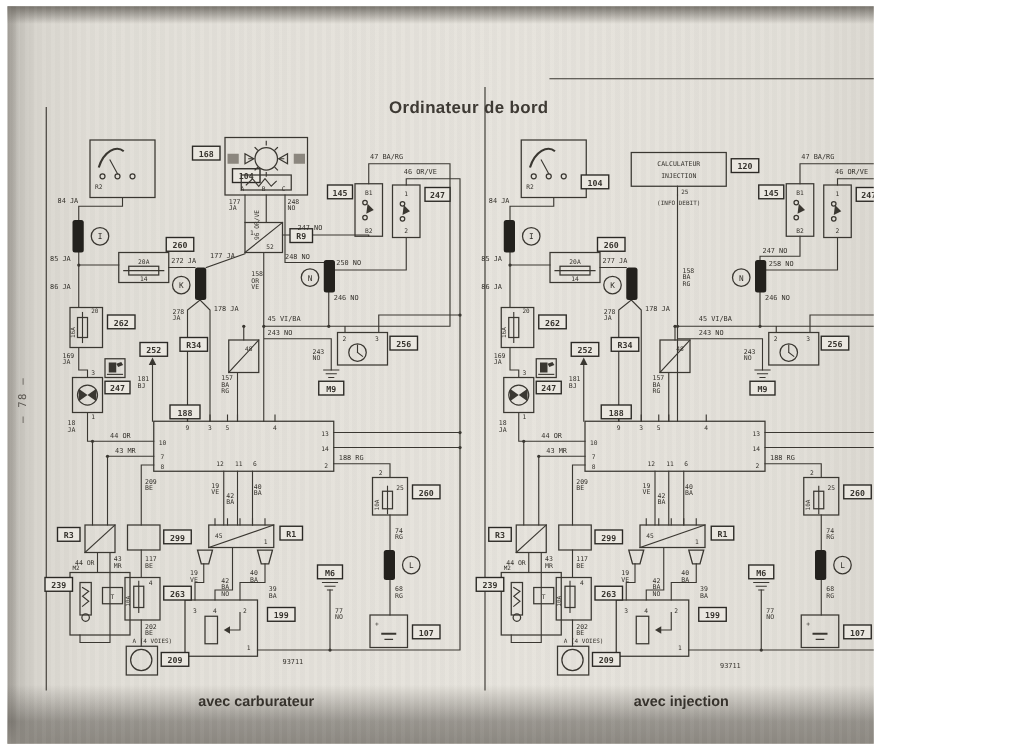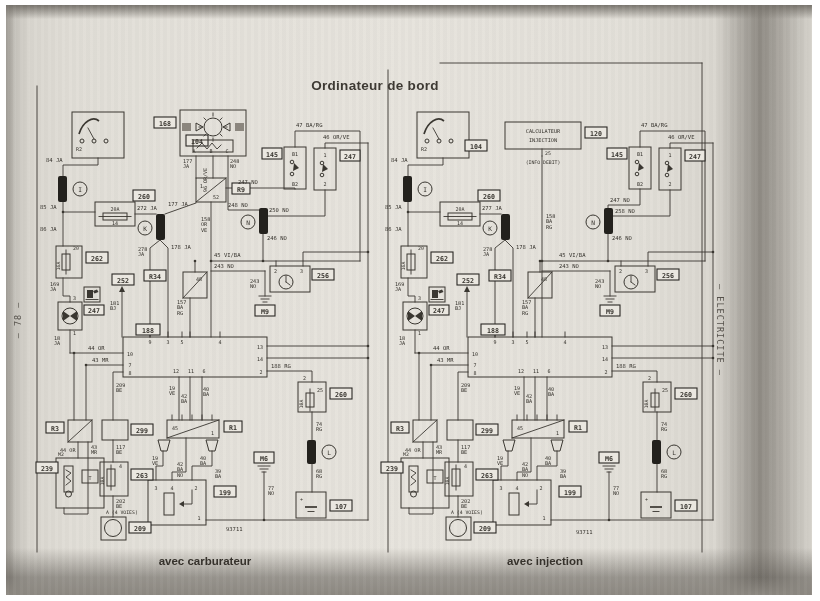--- a/index.html
+++ b/index.html
@@ -1,16 +1,16 @@
 <!DOCTYPE html>
 <html><head>
 <meta charset="utf-8">
 <style>
   html,body{margin:0;padding:0;background:#fff;}
-  .frame{position:relative;width:820px;height:601px;background:#fff;overflow:hidden;
+  .frame{position:relative;width:699px;height:601px;background:#fff;overflow:hidden;
          font-family:"Liberation Sans",sans-serif;}
   .scan{position:absolute;left:6px;top:5px;width:806px;height:590px;
     background:linear-gradient(90deg,#9d9992 0,#c7c4bd 1.2%,#d9d6cf 3%,#e0ddd6 8%,#e3e0d9 20%,
       #e6e3dc 50%,#e2dfd8 78%,#d9d6cf 88%,#8f8b84 93.5%,#a5a19a 95.5%,#c2bfb8 98%,#d7d4cd 100%);}
   .scan:before{content:'';position:absolute;inset:0;
     background:linear-gradient(180deg,#79756e 0,rgba(120,116,110,0) 2.4%,rgba(0,0,0,0) 92%,
       rgba(90,86,80,.55) 97%,#8d8982 100%);}
   .scan:after{content:'';position:absolute;inset:0;opacity:.5;
     background:repeating-linear-gradient(90deg,rgba(255,255,255,.05) 0 3px,rgba(0,0,0,.03) 3px 7px);}
   svg{position:absolute;left:0;top:0;}

